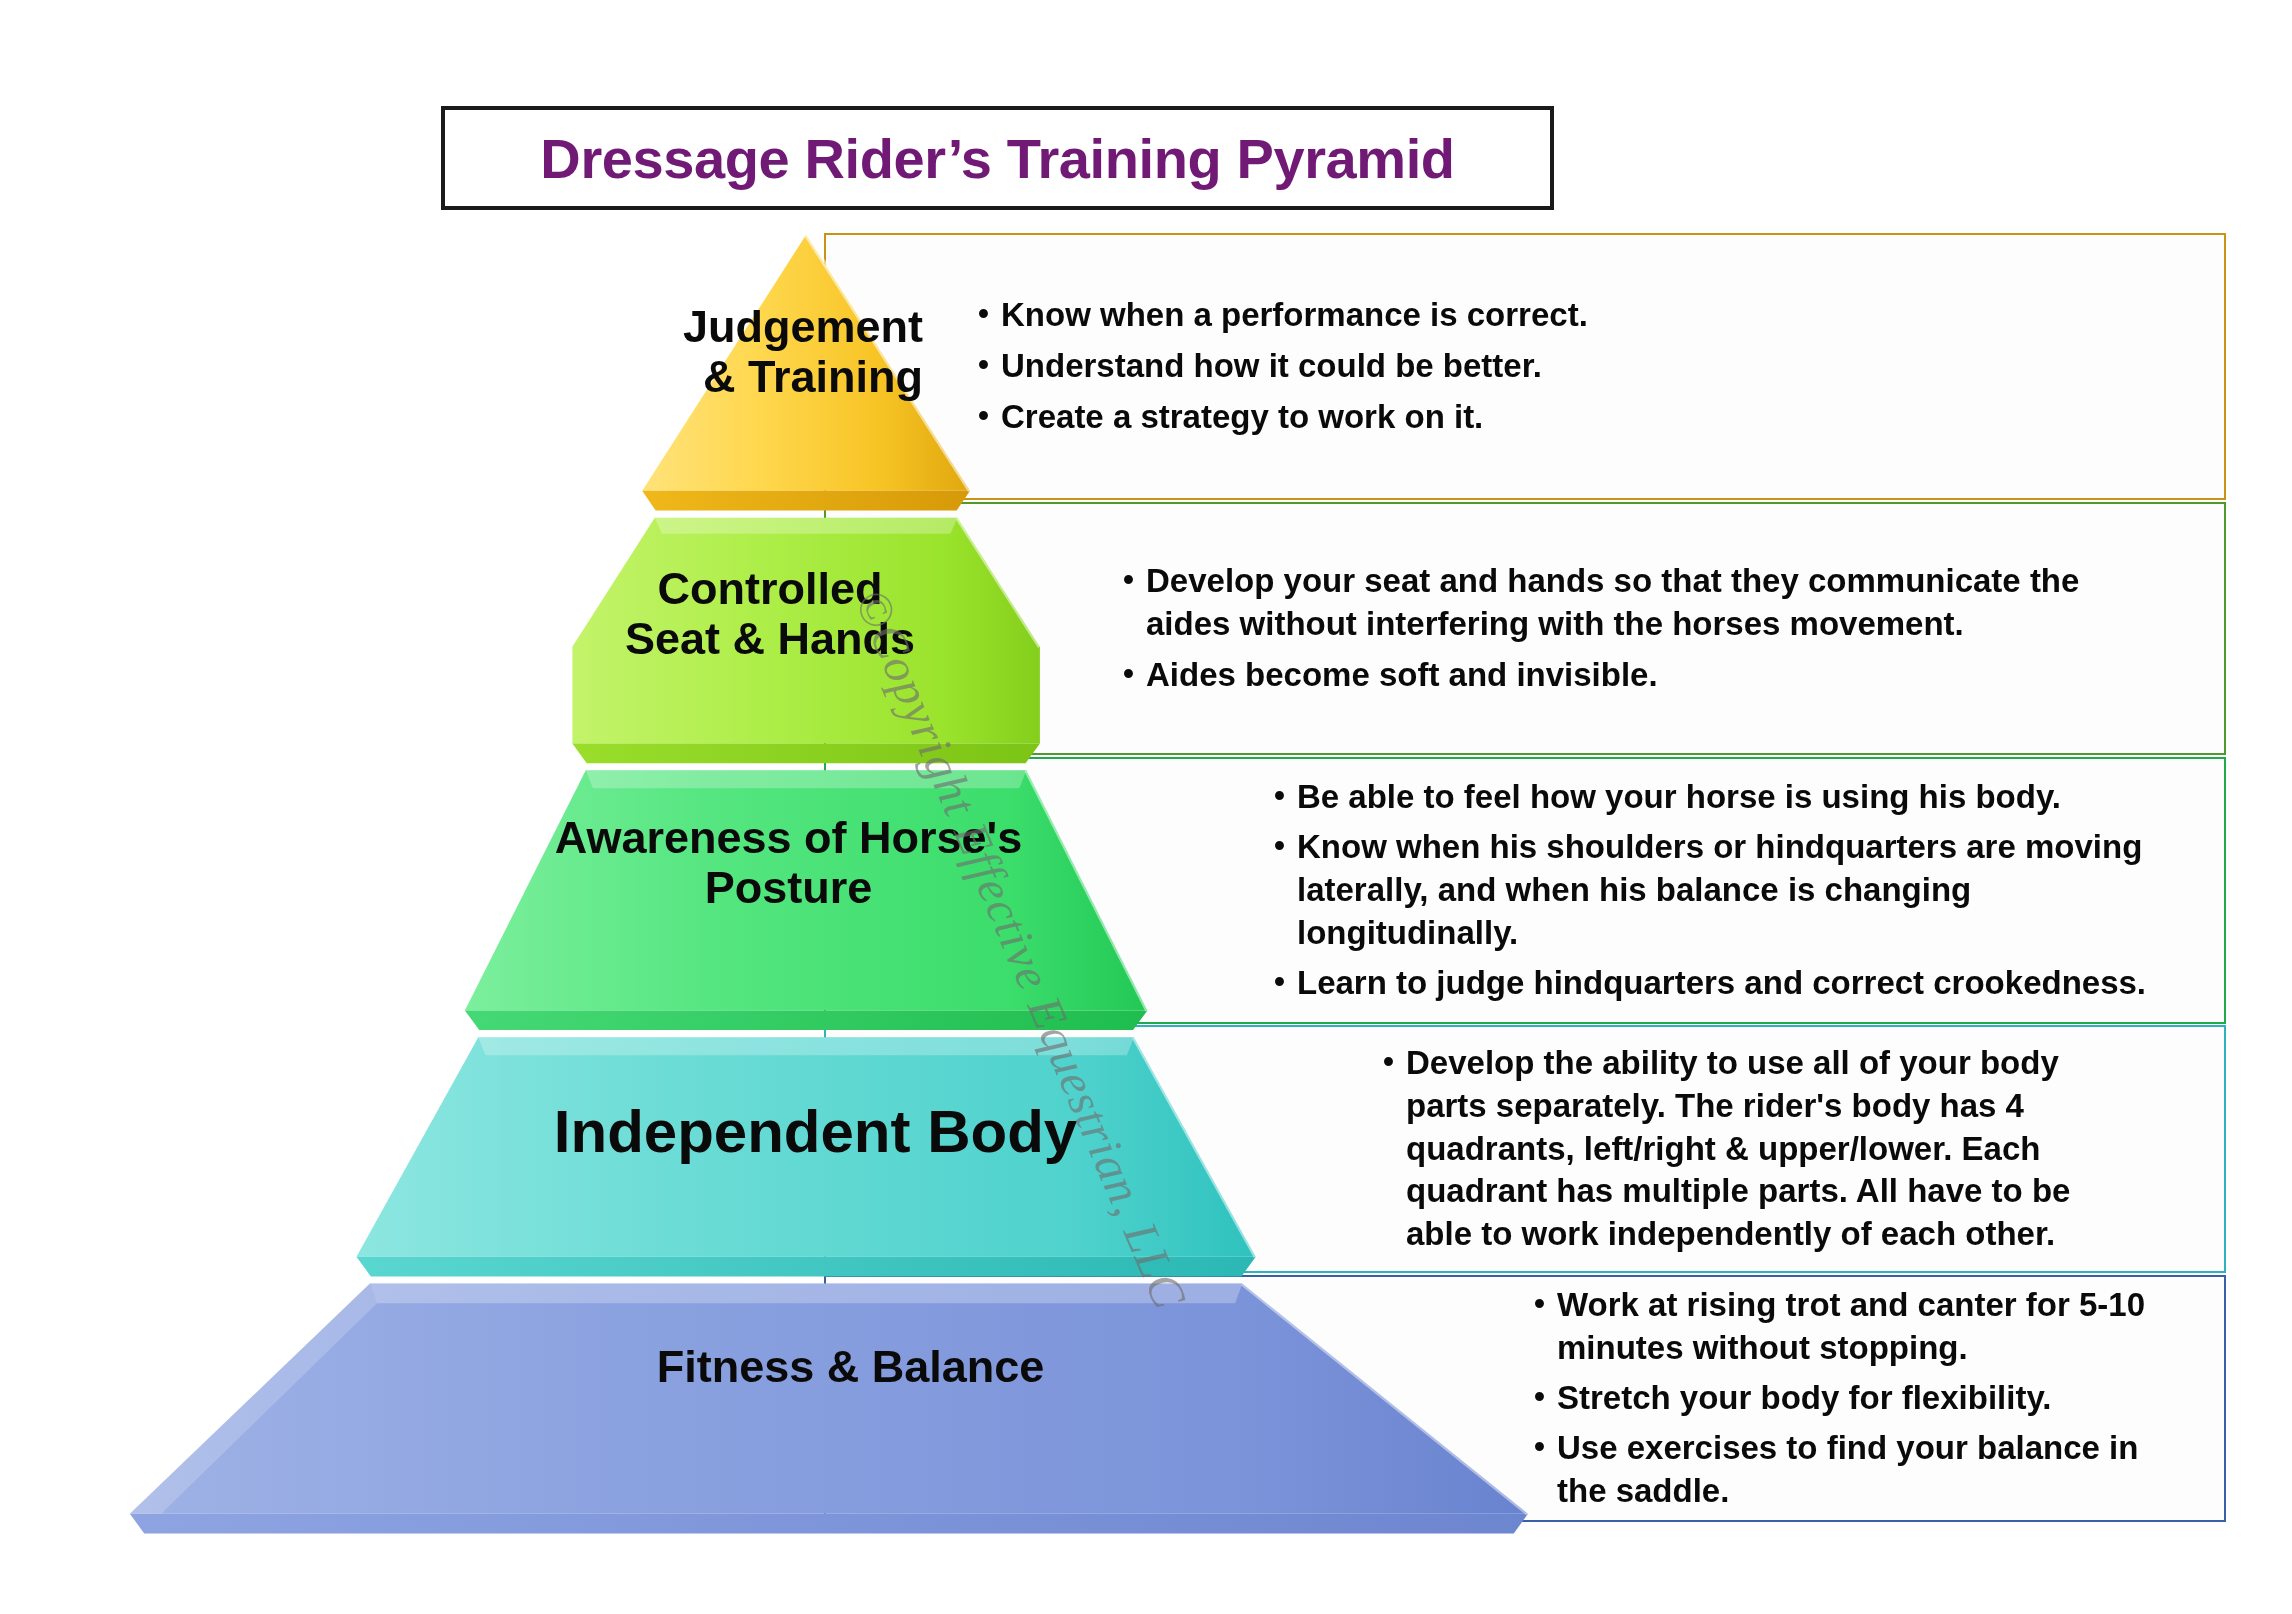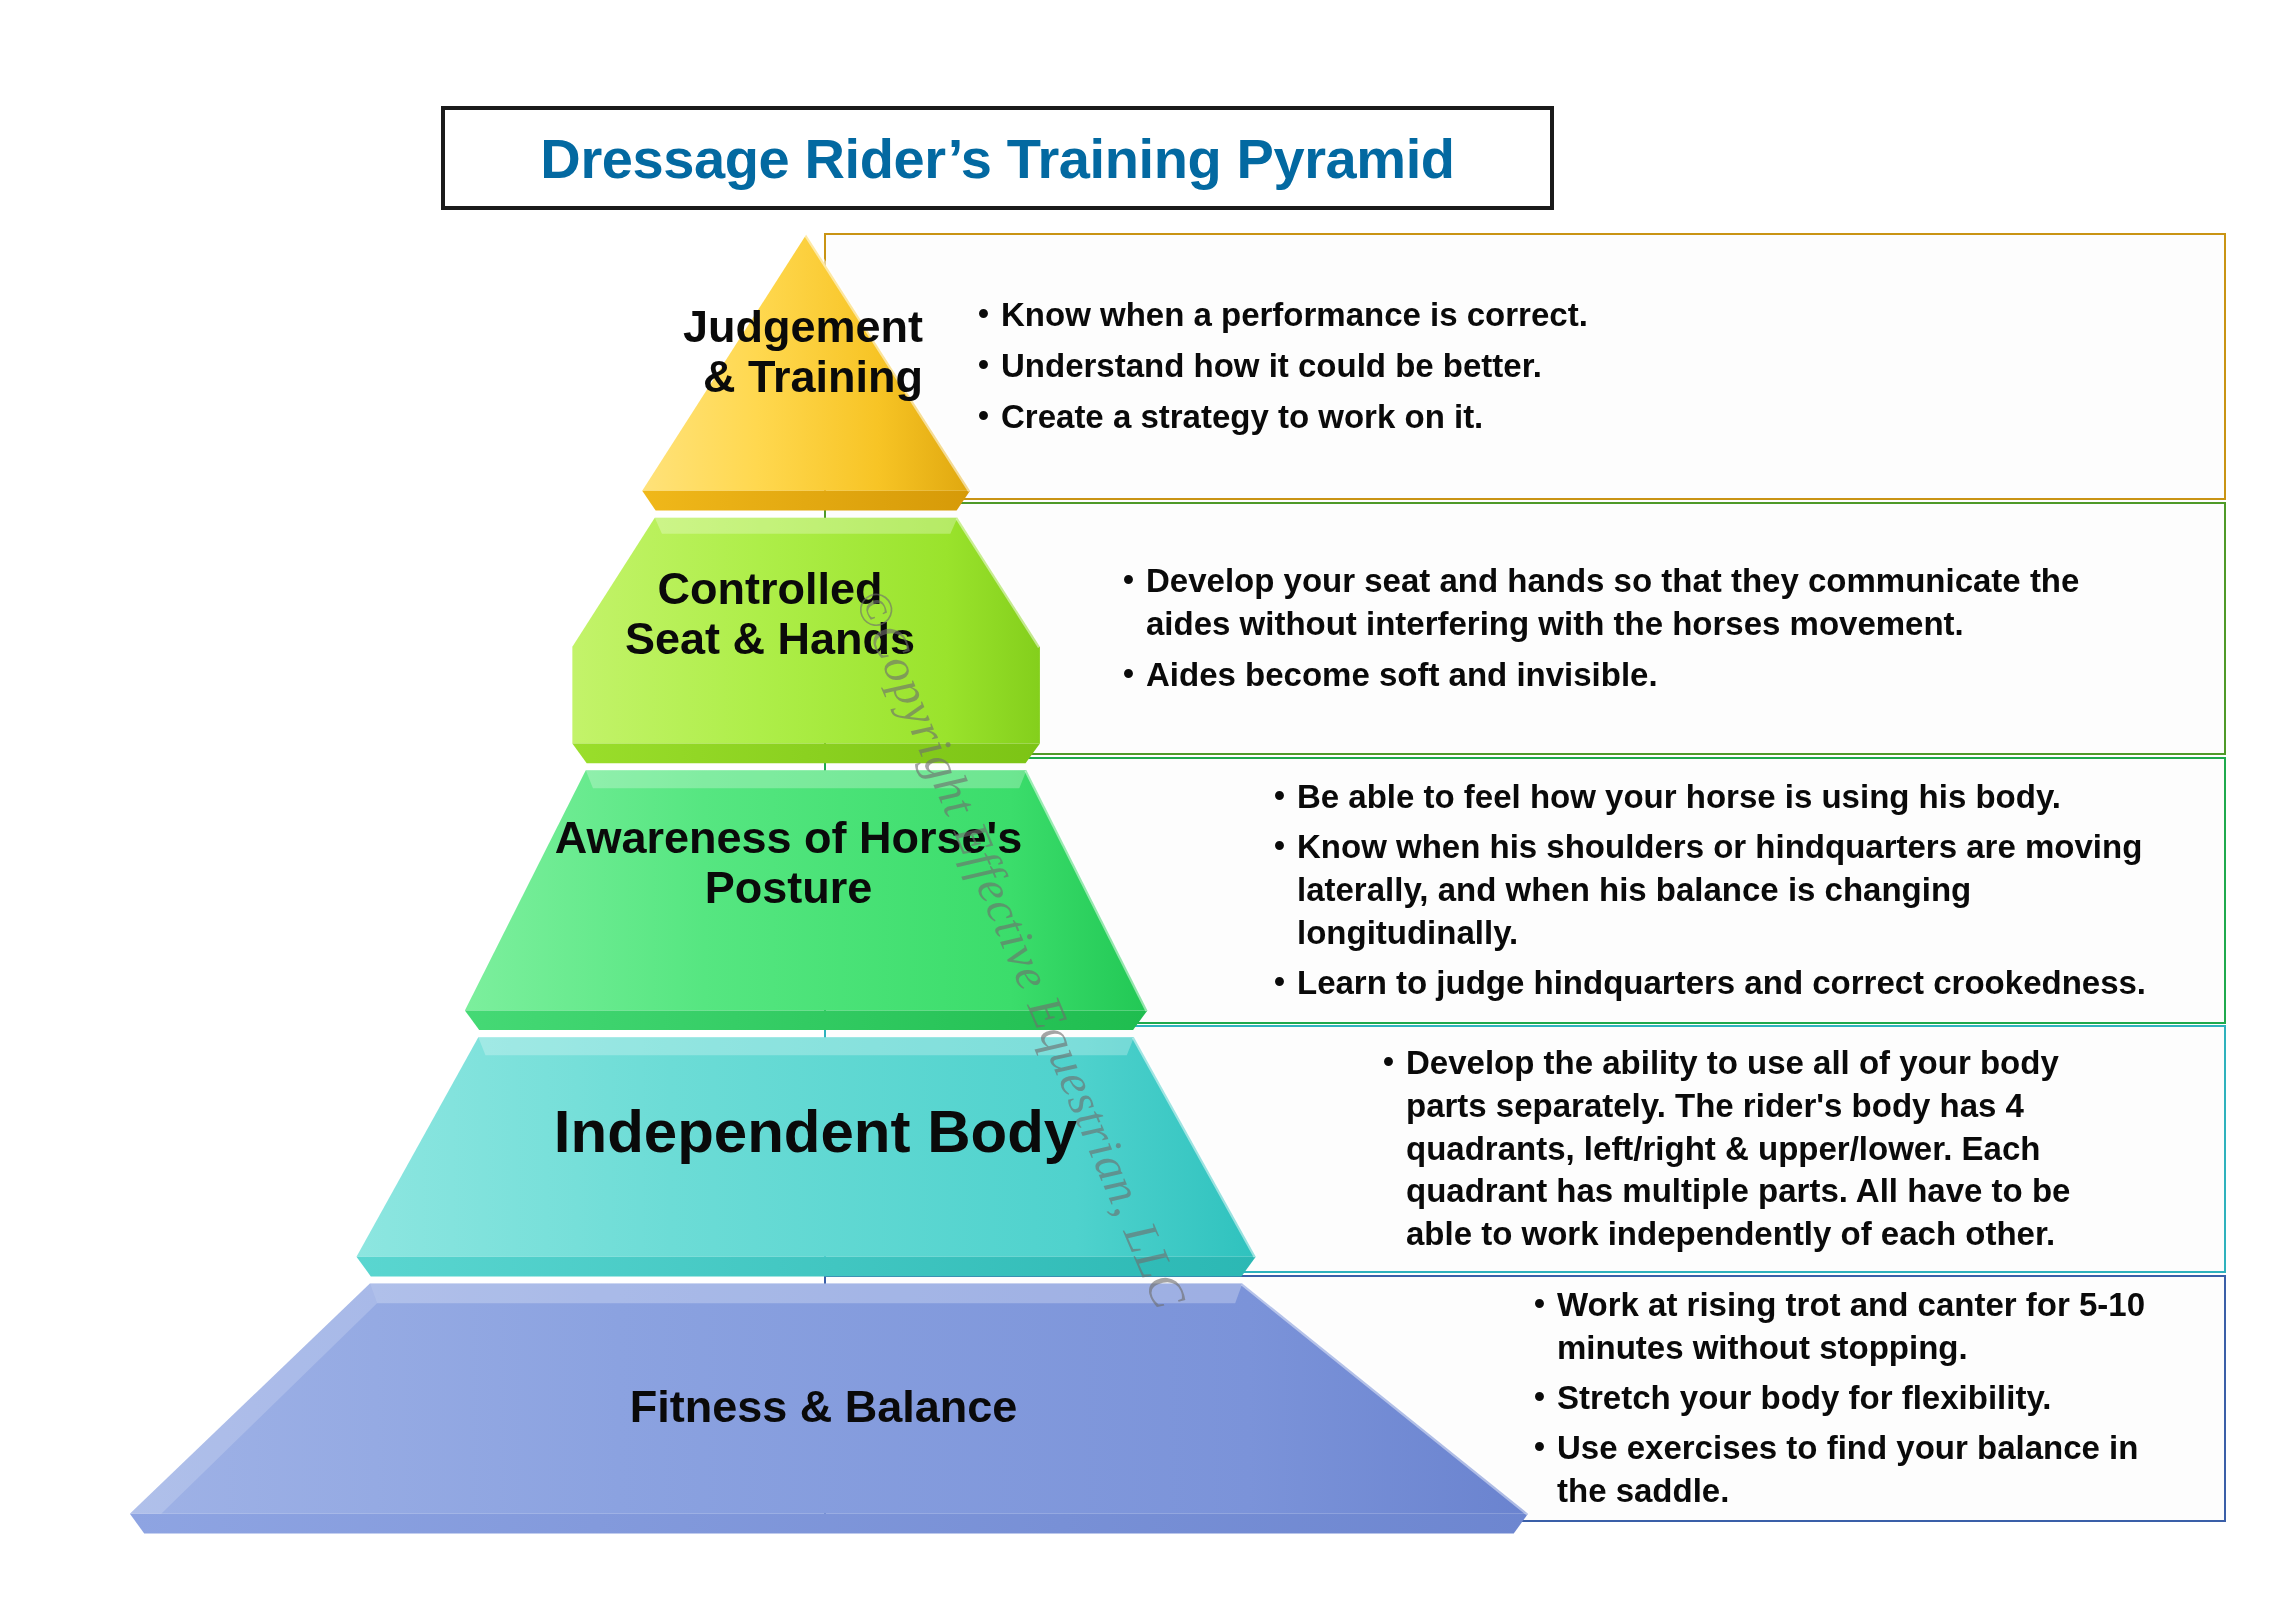--- a/index.html
+++ b/index.html
@@ -28,21 +28,21 @@
     background: #ffffff;
     display: flex;
     align-items: center;
     justify-content: center;
   }
   #title-text {
     font-size: 56px;
     font-weight: bold;
     letter-spacing: -0.4px;
     white-space: nowrap;
-    color: #0369a1;
+    color: #701a75;
   }
 
   
   #stage {
     position: absolute;
     left: 0;
     top: 0;
     width: 2293px;
     height: 1615px;
   }
@@ -119,21 +119,21 @@
     text-align: center;
     font-weight: bold;
     color: #0a0a0a;
     line-height: 1.12;
     white-space: pre-line;
   }
   #label-0 { left: 627px; top: 302px; width: 296px; font-size: 45px; text-align: right; }
   #label-1 { left: 537px; top: 564px; width: 466px; font-size: 45px; }
   #label-2 { left: 475px; top: 813px; width: 627px; font-size: 45px; }
   #label-3 { left: 502px; top: 1098px; width: 627px; font-size: 60px; }
-  #label-4 { left: 510px; top: 1342px; width: 627px; font-size: 45px; margin-top: 40px; }
+  #label-4 { left: 537px; top: 1342px; width: 627px; font-size: 45px; }
 
   
   #watermark {
     position: absolute;
     left: 1021px;
     top: 949px;
     transform: translate(-50%, -50%) rotate(67deg);
     transform-origin: center center;
     font-family: "Liberation Serif", serif;
     font-style: italic;

